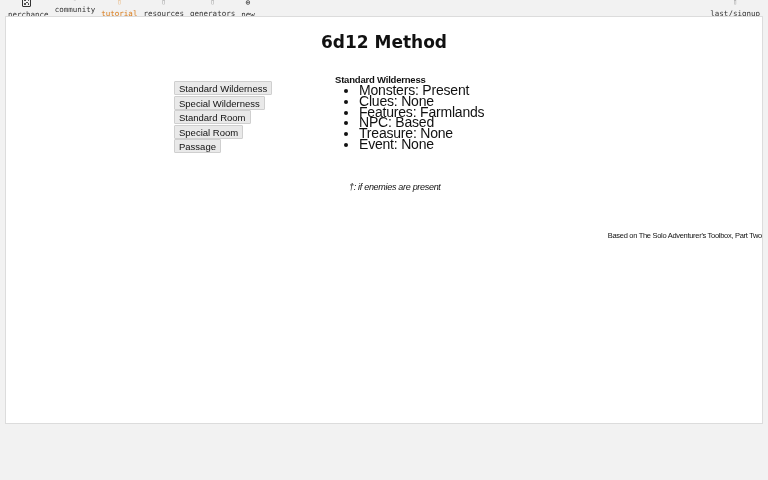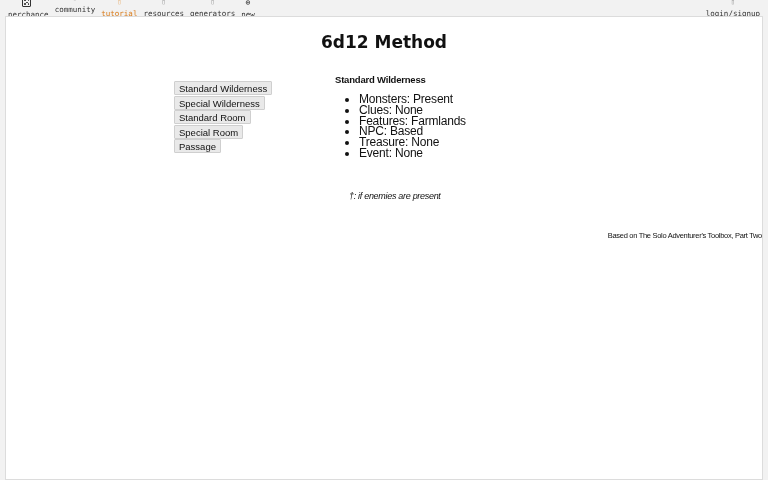--- a/index.html
+++ b/index.html
@@ -19,36 +19,36 @@
     .nav-item.edit { color: #2e8b2e; gap: 36px; }
     .badge { font-size: 5px; color: #777; margin-left: 1px; }
     .sep-ico { color: #999; font-size: 7px; }
     .die {
       width: 9px; height: 9px; border: 1px solid #333; position: relative; display: inline-block;
       border-radius: 1px; margin-right: 3px;
     }
     .die i { position: absolute; width: 1.6px; height: 1.6px; background: #333; border-radius: 50%; }
 
     .page {
-      position: absolute; left: 5px; top: 16px; width: 758px; height: 464px;
+      position: absolute; left: 5px; top: 16px; width: 758px; height: 408px;
       background: #fff; border: 1px solid #dcdcdc;
     }
     .title {
       position: absolute; left: 0; top: 15px; width: 100%; text-align: center;
       font-family: "DejaVu Sans", sans-serif; font-weight: bold; font-size: 17px; color: #111;
     }
     .buttons { position: absolute; left: 168px; top: 64px; display: flex; flex-direction: column; align-items: flex-start; gap: 0px; }
     .btn {
       font-family: "Liberation Sans", sans-serif; font-size: 9.5px; color: #111;
       background: #e9e9e9; border: 1px solid #cfcfcf; border-radius: 1px;
       padding: 1px 4px; height: 14px; line-height: 11px; margin-bottom: 0.5px; cursor: pointer;
     }
     .result { position: absolute; left: 329px; top: 57px; width: 220px; }
     .result-title { font-weight: bold; font-size: 9.5px; color: #111; letter-spacing: -0.2px; }
-    .result ul { margin-top: 9px; padding-left: 24px; font-size: 12px; color: #111; line-height: 10.8px; letter-spacing: -0.2px; }
+    .result ul { padding-left: 24px; font-size: 14px; color: #111; line-height: 10.8px; letter-spacing: -0.2px; }
     .result ul li { list-style: disc; }
     .notes { margin-top: 32px; padding-left: 14px; font-style: italic; font-size: 9px; color: #111; line-height: 11px; letter-spacing: -0.3px; }
     .footer {
       position: absolute; left: 0; top: 214px; width: 100%; text-align: right;
       font-size: 7.5px; color: #111; letter-spacing: -0.3px;
     }
   </style>
 </head>
 <body>
 
@@ -86,21 +86,21 @@
       <span>new</span>
     </span>
   </div>
   <div class="right">
     <span class="nav-item edit">
       <span class="ico" style="color:#2e8b2e;font-size:6px">✏</span>
       <span>edit</span>
     </span>
     <span class="nav-item">
       <span class="sep-ico">▯</span>
-      <span>login/signup</span>
+      <span>last/signup</span>
     </span>
   </div>
 </div>
 
 <div class="page">
   <h1 class="title">6d12 Method</h1>
 
   <div class="buttons">
     <button class="btn">Standard Wilderness</button>
     <button class="btn">Special Wilderness</button>

